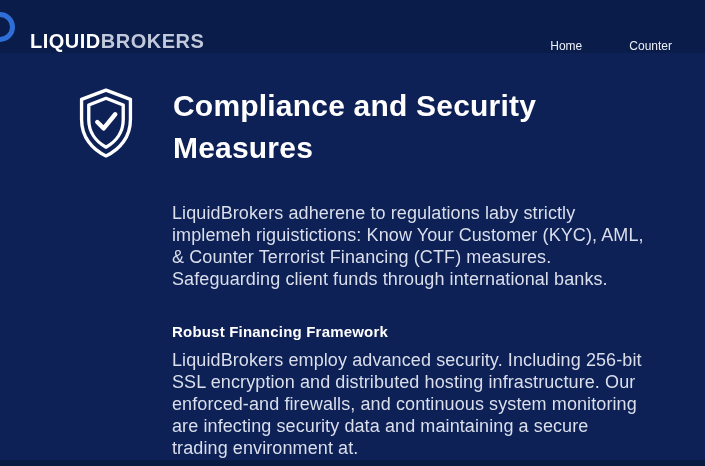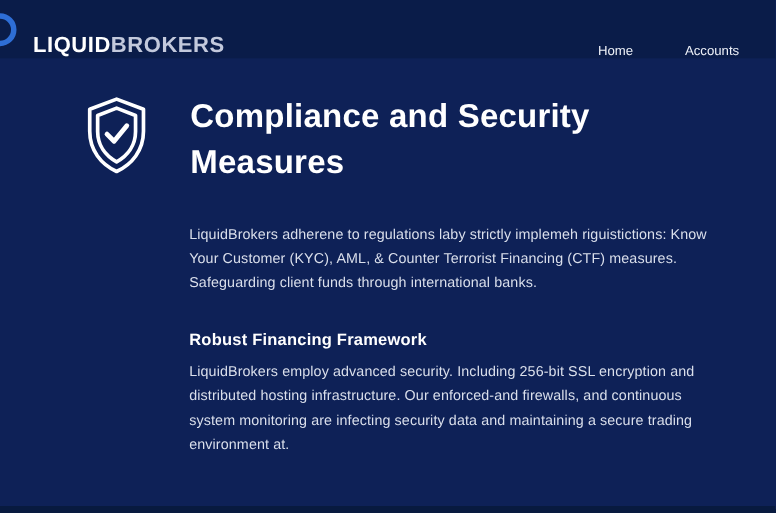--- a/index.html
+++ b/index.html
@@ -42,40 +42,40 @@
     line-height:42px;max-width:430px;letter-spacing:.2px;
   }
   
   .content{position:absolute;left:172px;top:202px;width:472px;}
   .section{margin-bottom:33px;}
   .section h3{
     margin:0 0 9px 0;color:#ffffff;font-size:15px;font-weight:700;
     letter-spacing:.2px;
   }
   .section p{
-    margin:0;color:#dadfeb;font-size:13px;line-height:22px;
+    margin:0;color:#dadfeb;font-size:18px;line-height:22px;
     letter-spacing:.1px;
   }
   
   .footer-strip{
     position:absolute;left:0;bottom:0;width:705px;height:6px;
     background:#081a3f;
   }
 </style>
 </head>
 <body>
 
 <header class="topbar">
   <div class="logo">
     <span class="logo-icon"></span>
     <span class="logo-text"><span>LIQUID</span><span class="accent">BROKERS</span></span>
   </div>
   <nav class="nav">
     <a>Home</a>
-    <a>Accounts</a>
+    <a>Counter</a>
   </nav>
 </header>
 
 <main>
   <div class="hero">
     <span class="shield-wrap">
       <svg width="62" height="72" viewBox="0 0 24 28" fill="none">
         <path d="M12 1.2 L21.5 4.8 V12.6 C21.5 19.4 17.4 24.3 12 26.8 C6.6 24.3 2.5 19.4 2.5 12.6 V4.8 Z" stroke="#ffffff" stroke-width="1.3" stroke-linejoin="round"></path>
         <path d="M12 4.4 L18.7 7.0 V12.7 C18.7 17.6 15.8 21.3 12 23.4 C8.2 21.3 5.3 17.6 5.3 12.7 V7.0 Z" stroke="#ffffff" stroke-width="1.3" stroke-linejoin="round"></path>
         <path d="M8.6 13.6 L11.1 16.1 L15.6 10.6" stroke="#ffffff" stroke-width="1.7" stroke-linecap="round" stroke-linejoin="round"></path>

